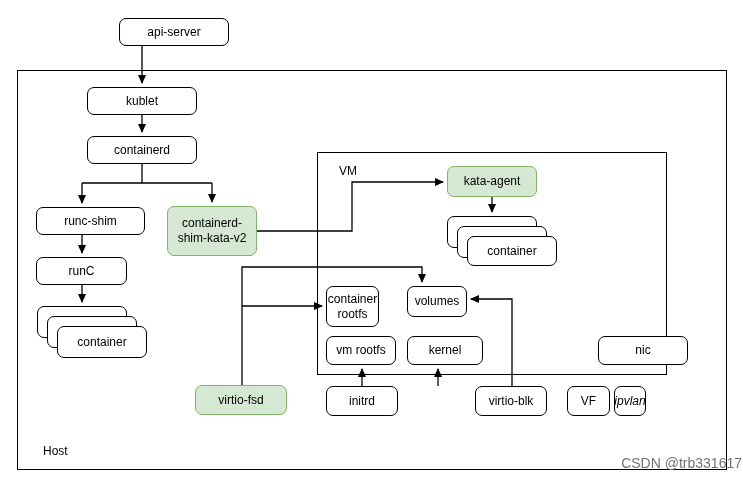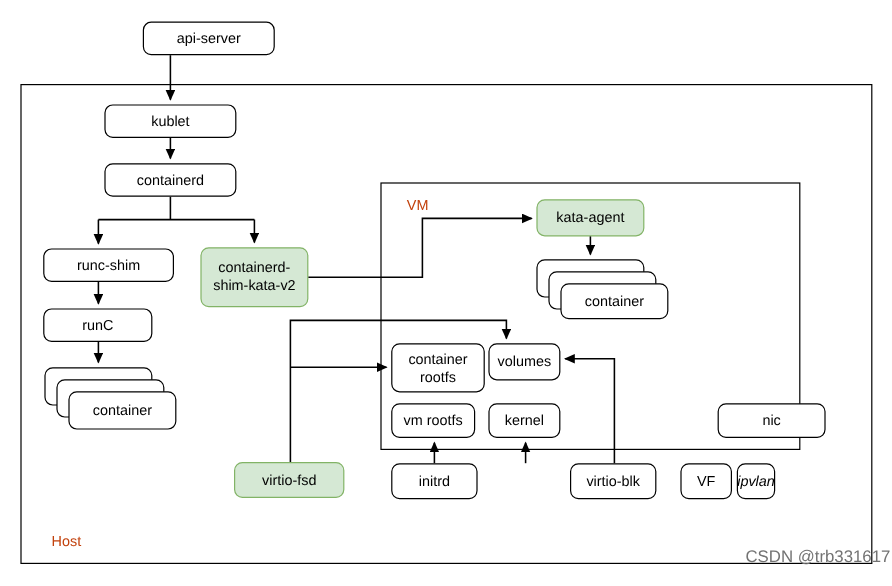--- a/index.html
+++ b/index.html
@@ -14,21 +14,21 @@
   }
   .frame{
     position:absolute;
     border:1px solid #000;
     background:transparent;
     box-sizing:border-box;
   }
   .frame-label{
     position:absolute;
     font-size:12px;
-    color:#c2410c;
+    color:#000000;
     white-space:nowrap;
   }
   .node{
     position:absolute;
     border:1px solid #000;
     border-radius:7px;
     background:#fff;
     box-sizing:border-box;
     display:flex;
     align-items:center;
@@ -89,24 +89,24 @@
   <div class="stack-layer" style="left:47px;top:316px;width:90px;height:32px;"></div>
   <div class="node" style="left:57px;top:326px;width:90px;height:32px;">container</div>
 
   <div class="node green" style="left:167px;top:206px;width:90px;height:50px;">containerd-shim-kata-v2</div>
 
   <div class="node green" style="left:447px;top:166px;width:90px;height:31px;">kata-agent</div>
   <div class="stack-layer" style="left:447px;top:216px;width:90px;height:32px;"></div>
   <div class="stack-layer" style="left:457px;top:226px;width:90px;height:32px;"></div>
   <div class="node" style="left:467px;top:236px;width:90px;height:30px;">container</div>
 
-  <div class="node" style="left:326px;top:286px;width:78px;height:41px;">container rootfs</div>
+  <div class="node" style="left:326px;top:286px;width:53px;height:41px;">container rootfs</div>
   <div class="node" style="left:407px;top:286px;width:60px;height:31px;">volumes</div>
   <div class="node" style="left:326px;top:336px;width:70px;height:29px;">vm rootfs</div>
-  <div class="node" style="left:407px;top:336px;width:60px;height:29px;">kernel</div>
+  <div class="node" style="left:407px;top:336px;width:76px;height:29px;">kernel</div>
   <div class="node" style="left:567px;top:336px;width:90px;height:29px;margin-left:31px;">nic</div>
 
   <div class="node green" style="left:195px;top:385px;width:92px;height:30px;">virtio-fsd</div>
   <div class="node" style="left:326px;top:386px;width:72px;height:30px;">initrd</div>
   <div class="node" style="left:475px;top:386px;width:72px;height:30px;">virtio-blk</div>
   <div class="node" style="left:567px;top:386px;width:43px;height:30px;">VF</div>
   <div class="node" style="left:614px;top:386px;width:32px;height:30px;font-style:italic;">ipvlan</div>
 
   <svg id="edges" width="743" height="488" viewBox="0 0 743 488">
     <defs>

